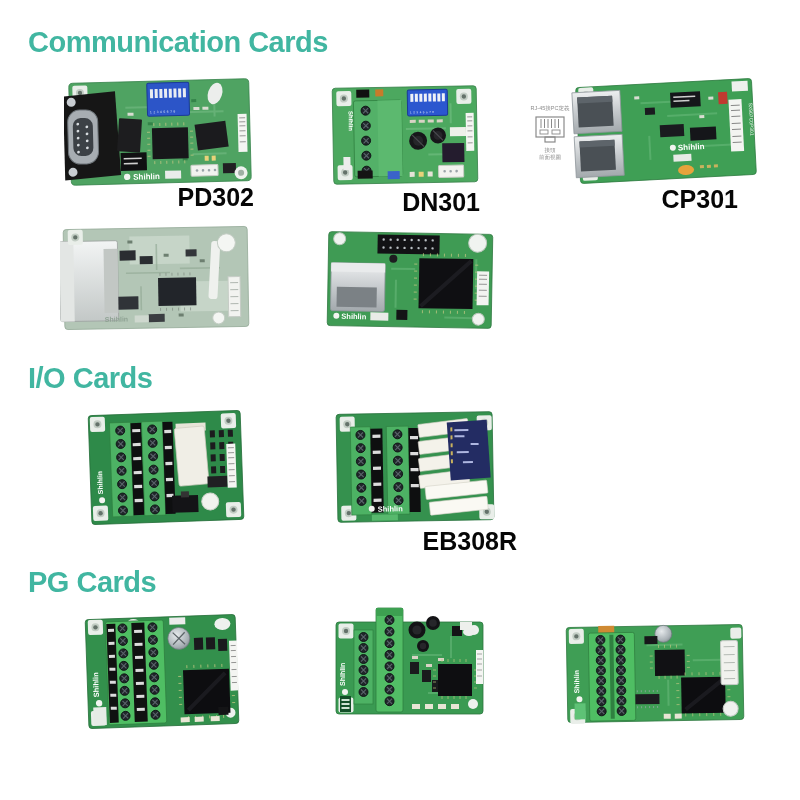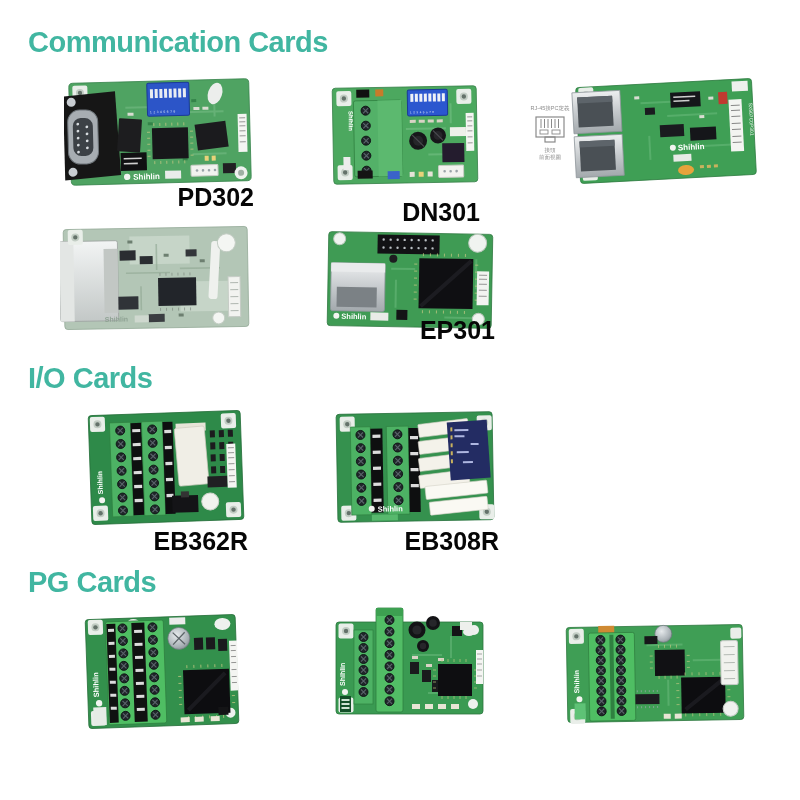--- a/index.html
+++ b/index.html
@@ -234,21 +234,21 @@
         <rect x="27" y="86" width="15" height="8" fill="#141414"></rect>
         <g>
           <rect x="136" y="30" width="8" height="38" fill="#f4f5f2"></rect>
           <g stroke="#6e6e6e" stroke-width="0.7">
               <path d="M137.5 34 h5 M137.5 38 h5 M137.5 43 h5 M137.5 48 h5 M137.5 54 h5 M137.5 60 h5"></path>
             </g>
         </g>
       </g>
     </svg>
   </div>
-  <div class="caption" style="left:330px;top:198px;width:150px">DN301</div>
+  <div class="caption" style="left:330px;top:188px;width:150px">DN301</div>
 
   <div class="photo" style="left:528px;top:75px;width:232px;height:112px">
     <div class="ann" style="left:0;top:30px">
       <div>RJ-45接PC定義</div>
       <svg class="rj-icon" width="34" height="32" viewBox="0 0 34 32">
         <rect x="3" y="3" width="28" height="20" fill="none" stroke="#8a8a8a" stroke-width="1.2"></rect>
         <g stroke="#8a8a8a" stroke-width="1">
             <path d="M8 5 v9 M11.5 5 v9 M15 5 v9 M18.5 5 v9 M22 5 v9 M25.5 5 v9"></path>
           </g>
         <rect x="7" y="16" width="8" height="4" fill="none" stroke="#8a8a8a" stroke-width="0.9"></rect>
@@ -308,20 +308,21 @@
           <rect x="158" y="28" width="13" height="52" fill="#f3f4f1"></rect>
           <g stroke="#6e6e6e" stroke-width="0.8">
               <path d="M160 34 h9 M160 39 h9 M160 45 h9 M160 52 h9 M160 58 h9 M160 65 h9 M160 71 h9"></path>
             </g>
         </g>
         <text transform="translate(178 32) rotate(90)" font-size="5" fill="#e8efe9">SX907C0P301</text>
         <rect x="162" y="10" width="16" height="10" fill="#eef0ec"></rect>
       </svg>
     </div>
   </div>
+  <div class="caption" style="left:528px;top:185px;width:210px">CP301</div>
 
   <div class="photo" style="left:60px;top:222px">
     <svg width="192" height="110" viewBox="0 0 192 110">
       <g transform="rotate(-1 96 55)">
         <rect x="4" y="6" width="184" height="100" rx="3" fill="#b3c6b6" stroke="#93a997" stroke-width="0.8"></rect>
         <g fill="#c6d5c8">
             <rect x="70" y="14" width="60" height="28"></rect>
             <rect x="120" y="60" width="50" height="30"></rect>
           </g>
         <g fill="#94ab97" opacity="0.7">
@@ -429,21 +430,20 @@
             </g>
         </g>
         <g>
           <circle cx="12" cy="89" r="3" fill="#f2f4f0"></circle>
           <text x="17" y="92" font-size="7.5" font-weight="bold" fill="#ffffff">Shihlin</text>
           <rect x="46" y="85" width="18" height="8" fill="#e8ebe7"></rect>
         </g>
       </g>
     </svg>
   </div>
-  <div class="caption" style="left:325px;top:316px;width:170px">EP301</div>
 
   <div class="photo" style="left:85px;top:408px">
     <svg width="163" height="119" viewBox="0 0 163 119">
       <g transform="rotate(-2 81 59)">
         <rect x="5" y="5" width="152" height="109" rx="3" fill="#2e8a49" stroke="#226c38" stroke-width="0.8"></rect>
         <use href="#pad" x="14" y="14"></use>
           <use href="#pad" x="14" y="103"></use>
           <use href="#pad" x="145" y="15"></use>
           <use href="#pad" x="147" y="104"></use>
         <g>
@@ -516,21 +516,20 @@
         <circle cx="124" cy="95" r="8.5" fill="#f2f3ef" stroke="#cfd4cc"></circle>
         <g>
           <rect x="142" y="38" width="9" height="44" fill="#f4f5f2"></rect>
           <g stroke="#6e6e6e" stroke-width="0.7">
               <path d="M143.5 42 h6 M143.5 47 h6 M143.5 52 h6 M143.5 58 h6 M143.5 64 h6 M143.5 70 h6 M143.5 76 h6"></path>
             </g>
         </g>
       </g>
     </svg>
   </div>
-  <div class="caption" style="left:85px;top:527px;width:163px">EB362R</div>
 
   <div class="photo" style="left:333px;top:408px">
     <svg width="165" height="119" viewBox="0 0 165 119">
       <g transform="rotate(-1 82 59)">
         <rect x="4" y="5" width="156" height="108" rx="3" fill="#35914e" stroke="#27703c" stroke-width="0.8"></rect>
         <use href="#pad" x="15" y="15"></use>
           <use href="#pad" x="15" y="104"></use>
           <use href="#pad" x="152" y="16"></use>
           <use href="#pad" x="153" y="105"></use>
         <g>
@@ -596,21 +595,21 @@
             </g>
         </g>
         <g>
           <circle cx="38" cy="100" r="3" fill="#f2f4f0"></circle>
           <text x="44" y="103" font-size="7.5" font-weight="bold" fill="#ffffff">Shihlin</text>
           <rect x="38" y="106" width="26" height="6" fill="#57b96d"></rect>
         </g>
       </g>
     </svg>
   </div>
-  <div class="caption" style="left:334px;top:527px;width:165px">EB308R</div>
+  <div class="caption" style="left:352px;top:527px;width:165px">EB308R</div>
 
   <div class="photo" style="left:83px;top:613px">
     <svg width="161" height="117" viewBox="0 0 161 117">
       <g transform="rotate(-2 80 58)">
         <rect x="4" y="4" width="150" height="109" rx="3" fill="#33904c" stroke="#256e39" stroke-width="0.8"></rect>
         <use href="#pad" x="14" y="12"></use>
           <use href="#pad" x="14" y="103"></use>
         <ellipse cx="141" cy="13" rx="8" ry="6" fill="#eef1ee"></ellipse>
         <circle cx="146" cy="102" r="5" fill="#eef1ee"></circle>
         <ellipse cx="52" cy="9" rx="6" ry="4" fill="#eceeec"></ellipse>

